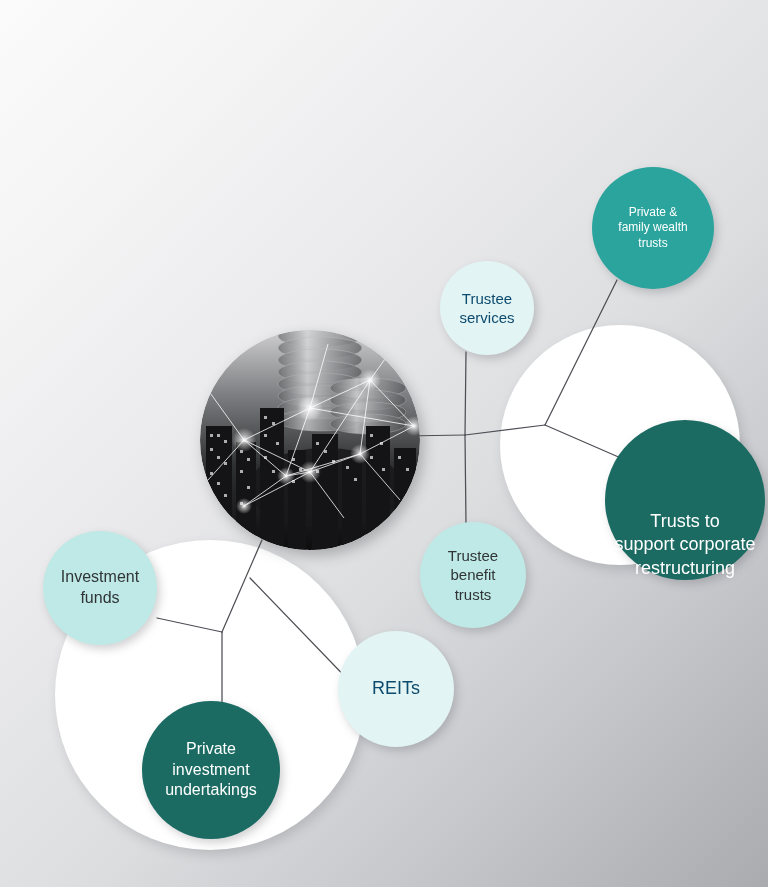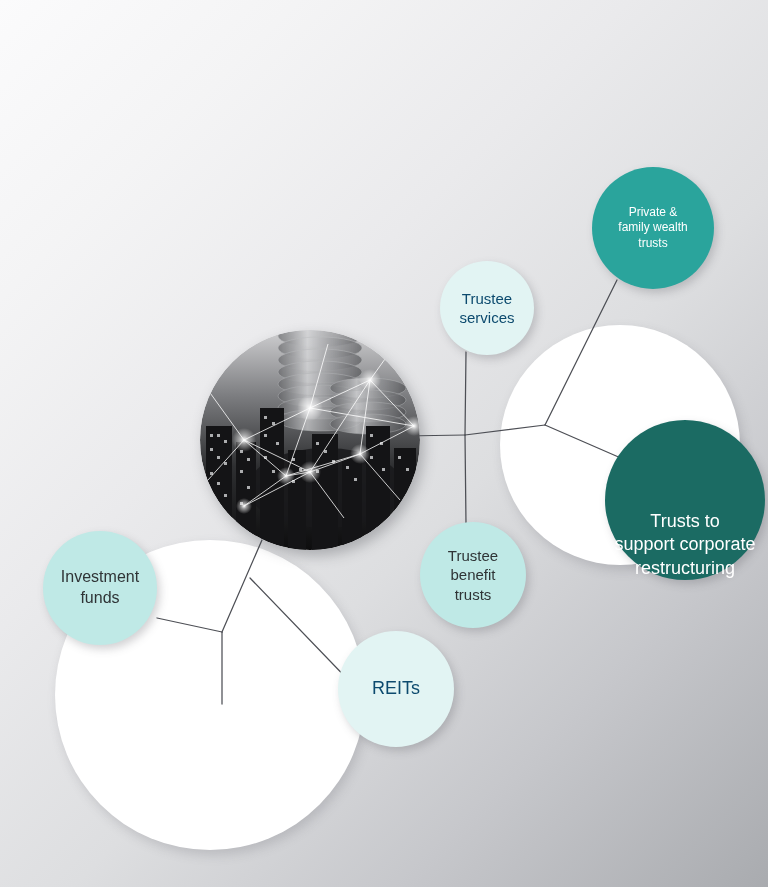--- a/index.html
+++ b/index.html
@@ -232,18 +232,23 @@
     <span>Trustee
 benefit
 trusts</span>
   </div>
 
   <div class="node n-mint" style="left:43px; top:531px; width:114px; height:114px; font-size:16px;">
     <span>Investment
 funds</span>
   </div>
 
+  <div class="node n-dteal" style="left:142px; top:701px; width:138px; height:138px; font-size:16px;">
+    <span>Private
+investment
+undertakings</span>
+  </div>
 
   <div class="node n-pale" style="left:338px; top:631px; width:116px; height:116px; font-size:18px;">
     <span>REITs</span>
   </div>
 
 </div>
 
 </body></html>

